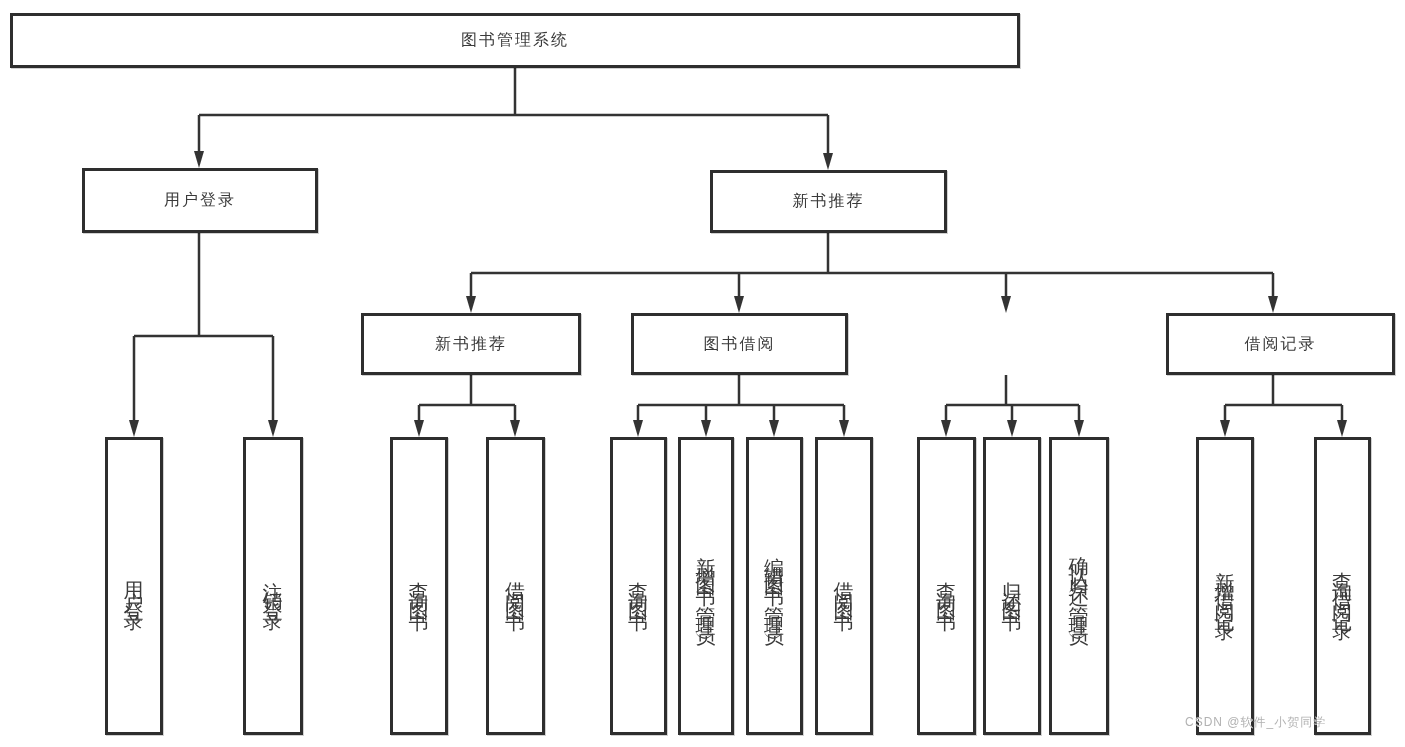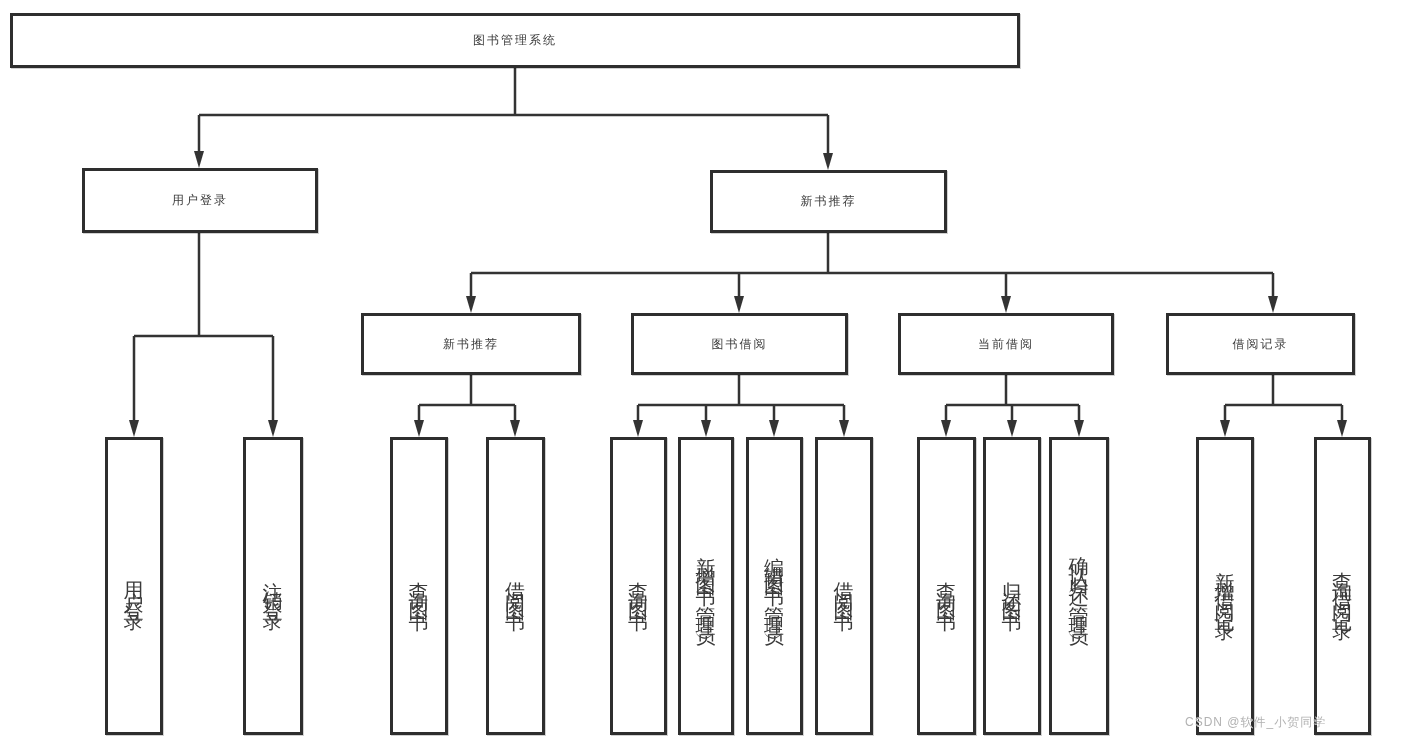--- a/index.html
+++ b/index.html
@@ -27,21 +27,21 @@
     box-sizing: border-box;
     background: #ffffff;
     border: 3px solid #2e2e2e;
     box-shadow: 1px 1px 0 rgba(0,0,0,0.18);
     display: flex;
     align-items: center;
     justify-content: center;
     color: #3a3a3a;
   }
   .h-node {
-    font-size: 12px;
+    font-size: 16px;
     letter-spacing: 2px;
     white-space: nowrap;
   }
   .v-node .v-label {
     writing-mode: vertical-rl;
     text-orientation: mixed;
     font-size: 20px;
     letter-spacing: 10px;
     line-height: 1;
     white-space: nowrap;
@@ -122,24 +122,21 @@
   <div class="node h-node" style="left:710px; top:170px; width:237px; height:63px;">
     <span>新书推荐</span>
   </div>
 
   <div class="node h-node" style="left:631px; top:313px; width:217px; height:62px;">
     <span>图书借阅</span>
   </div>
   <div class="node h-node" style="left:361px; top:313px; width:220px; height:62px;">
     <span>新书推荐</span>
   </div>
-  <div class="node h-node" style="left:898px; top:313px; width:216px; height:62px;">
-    <span>当前借阅</span>
-  </div>
-  <div class="node h-node" style="left:1166px; top:313px; width:189px; height:62px;">
+  <div class="node h-node" style="left:1166px; top:313px; width:229px; height:62px;">
     <span>借阅记录</span>
   </div>
 
   <div class="node v-node" style="left:105px; top:437px; width:58px; height:298px;">
     <span class="v-label">用户登录</span>
   </div>
   <div class="node v-node" style="left:243px; top:437px; width:60px; height:298px;">
     <span class="v-label">注销登录</span>
   </div>
 

